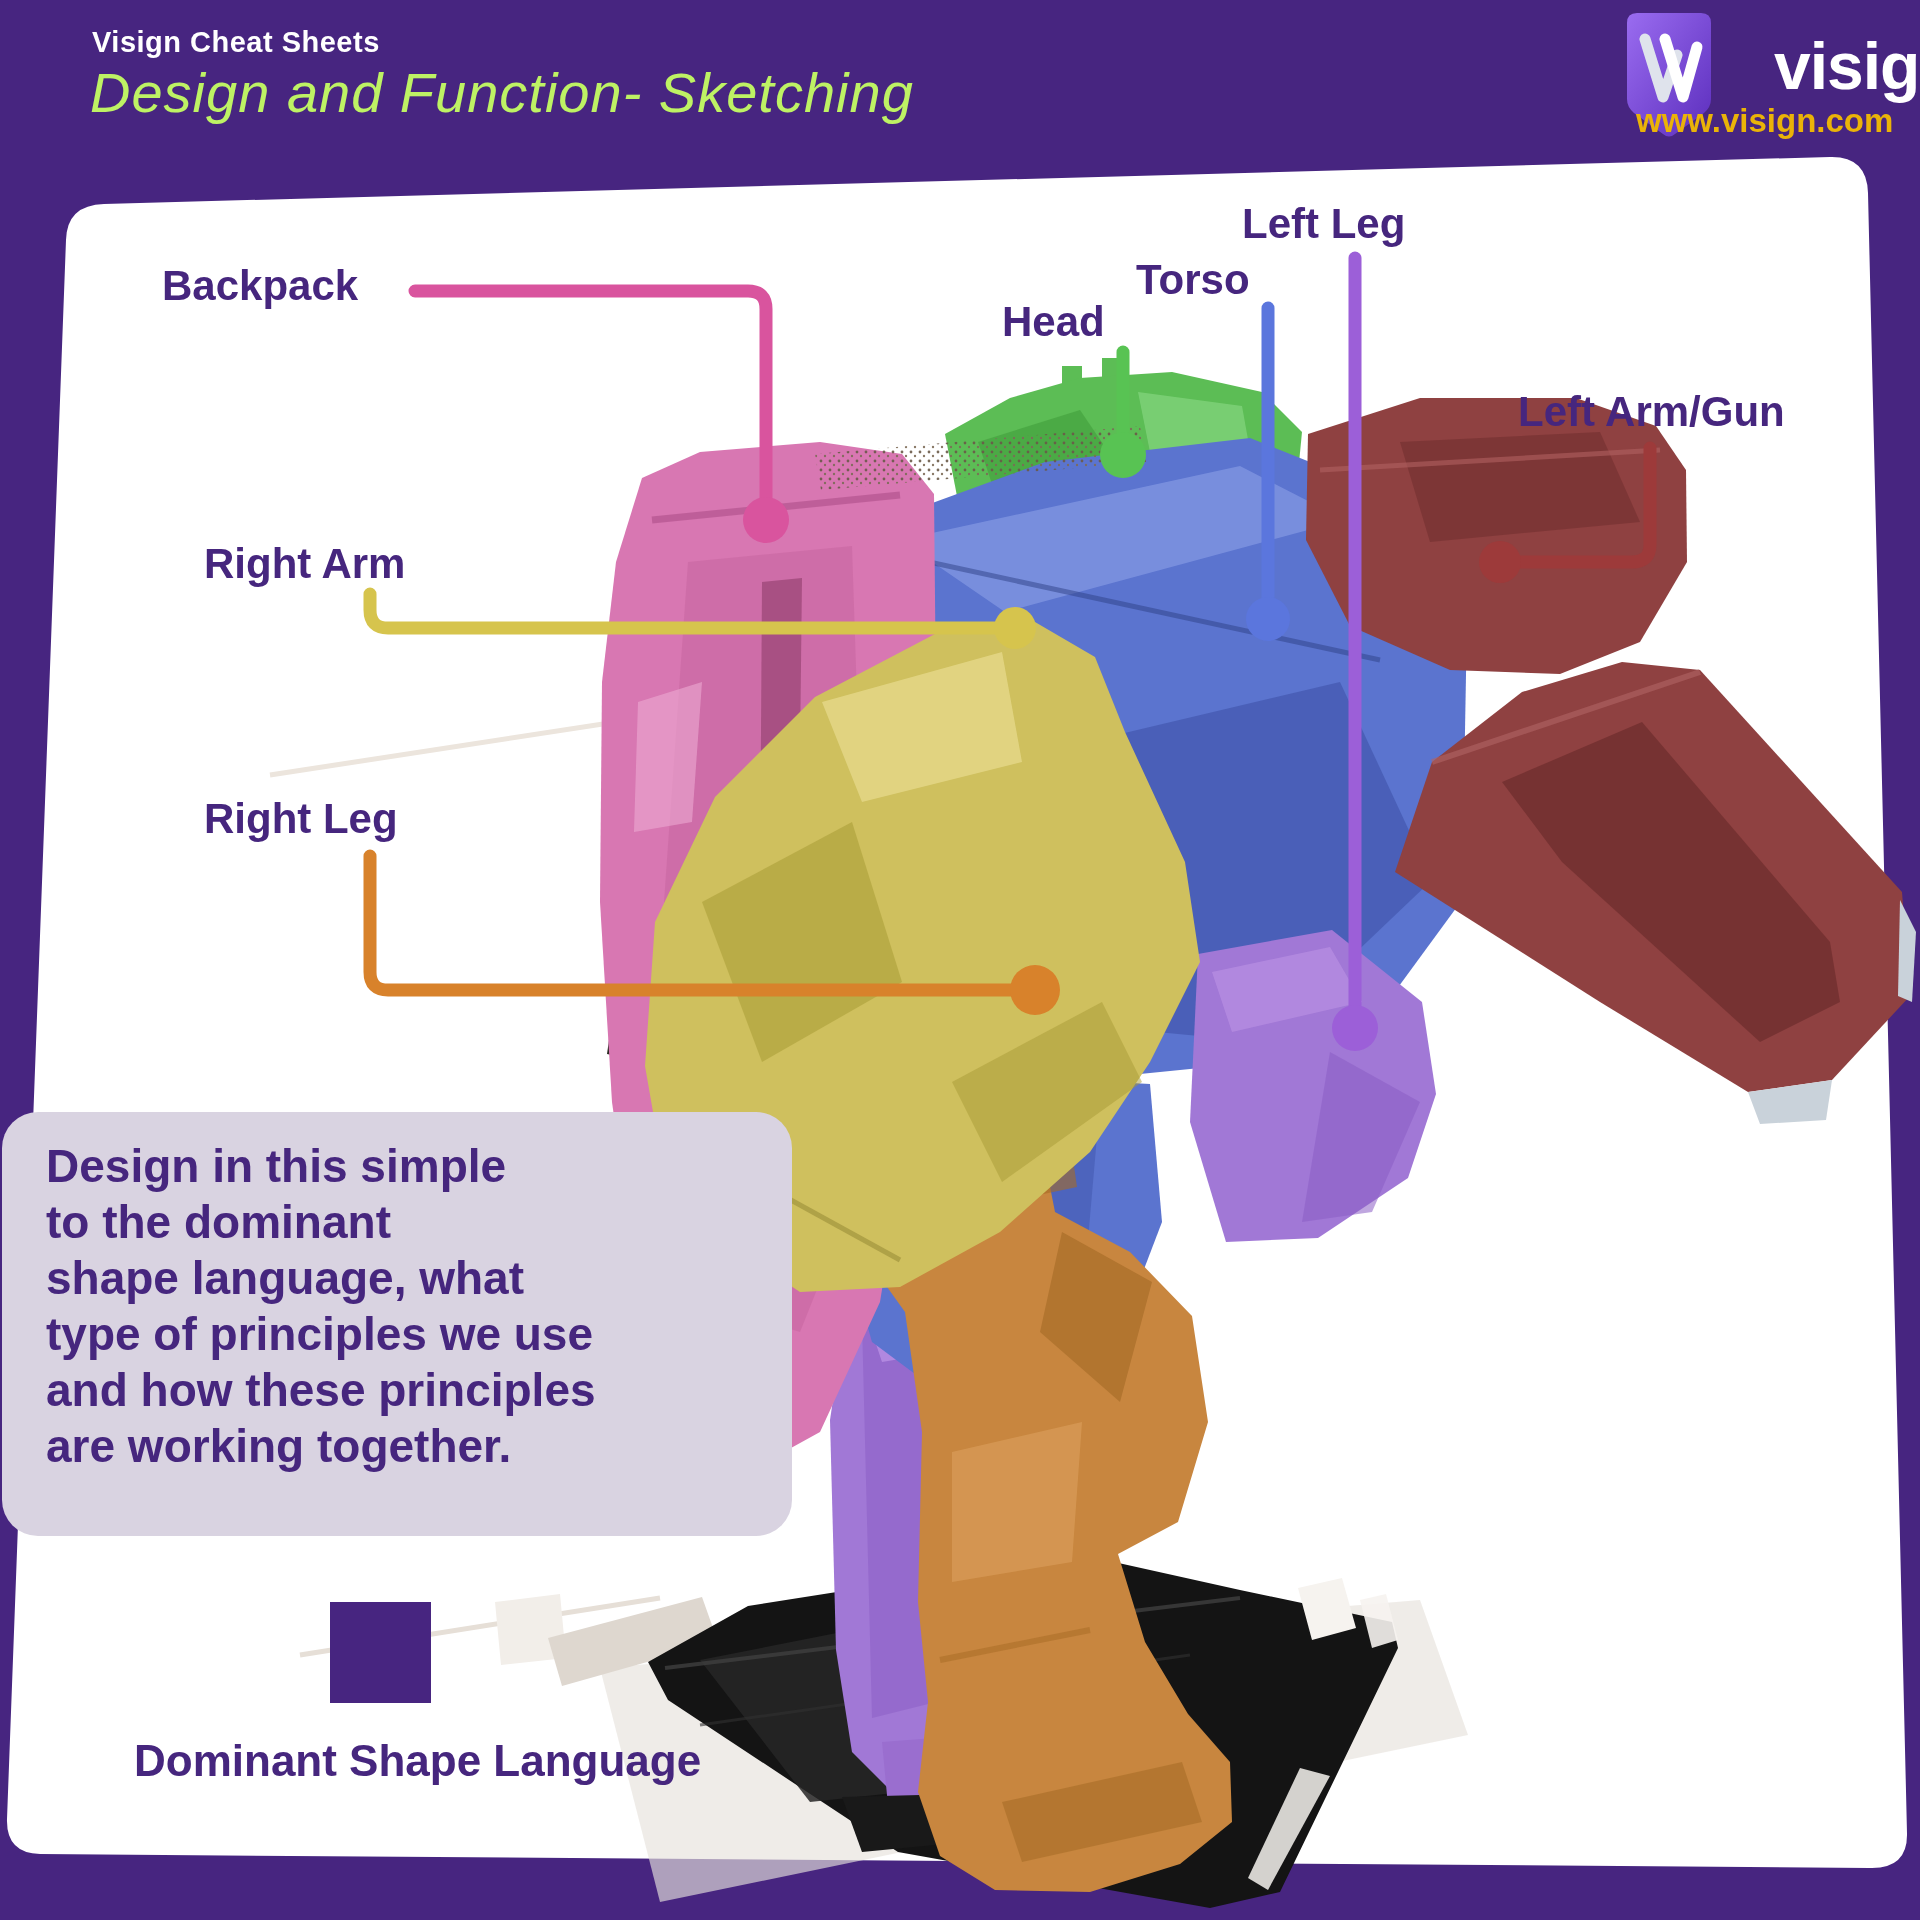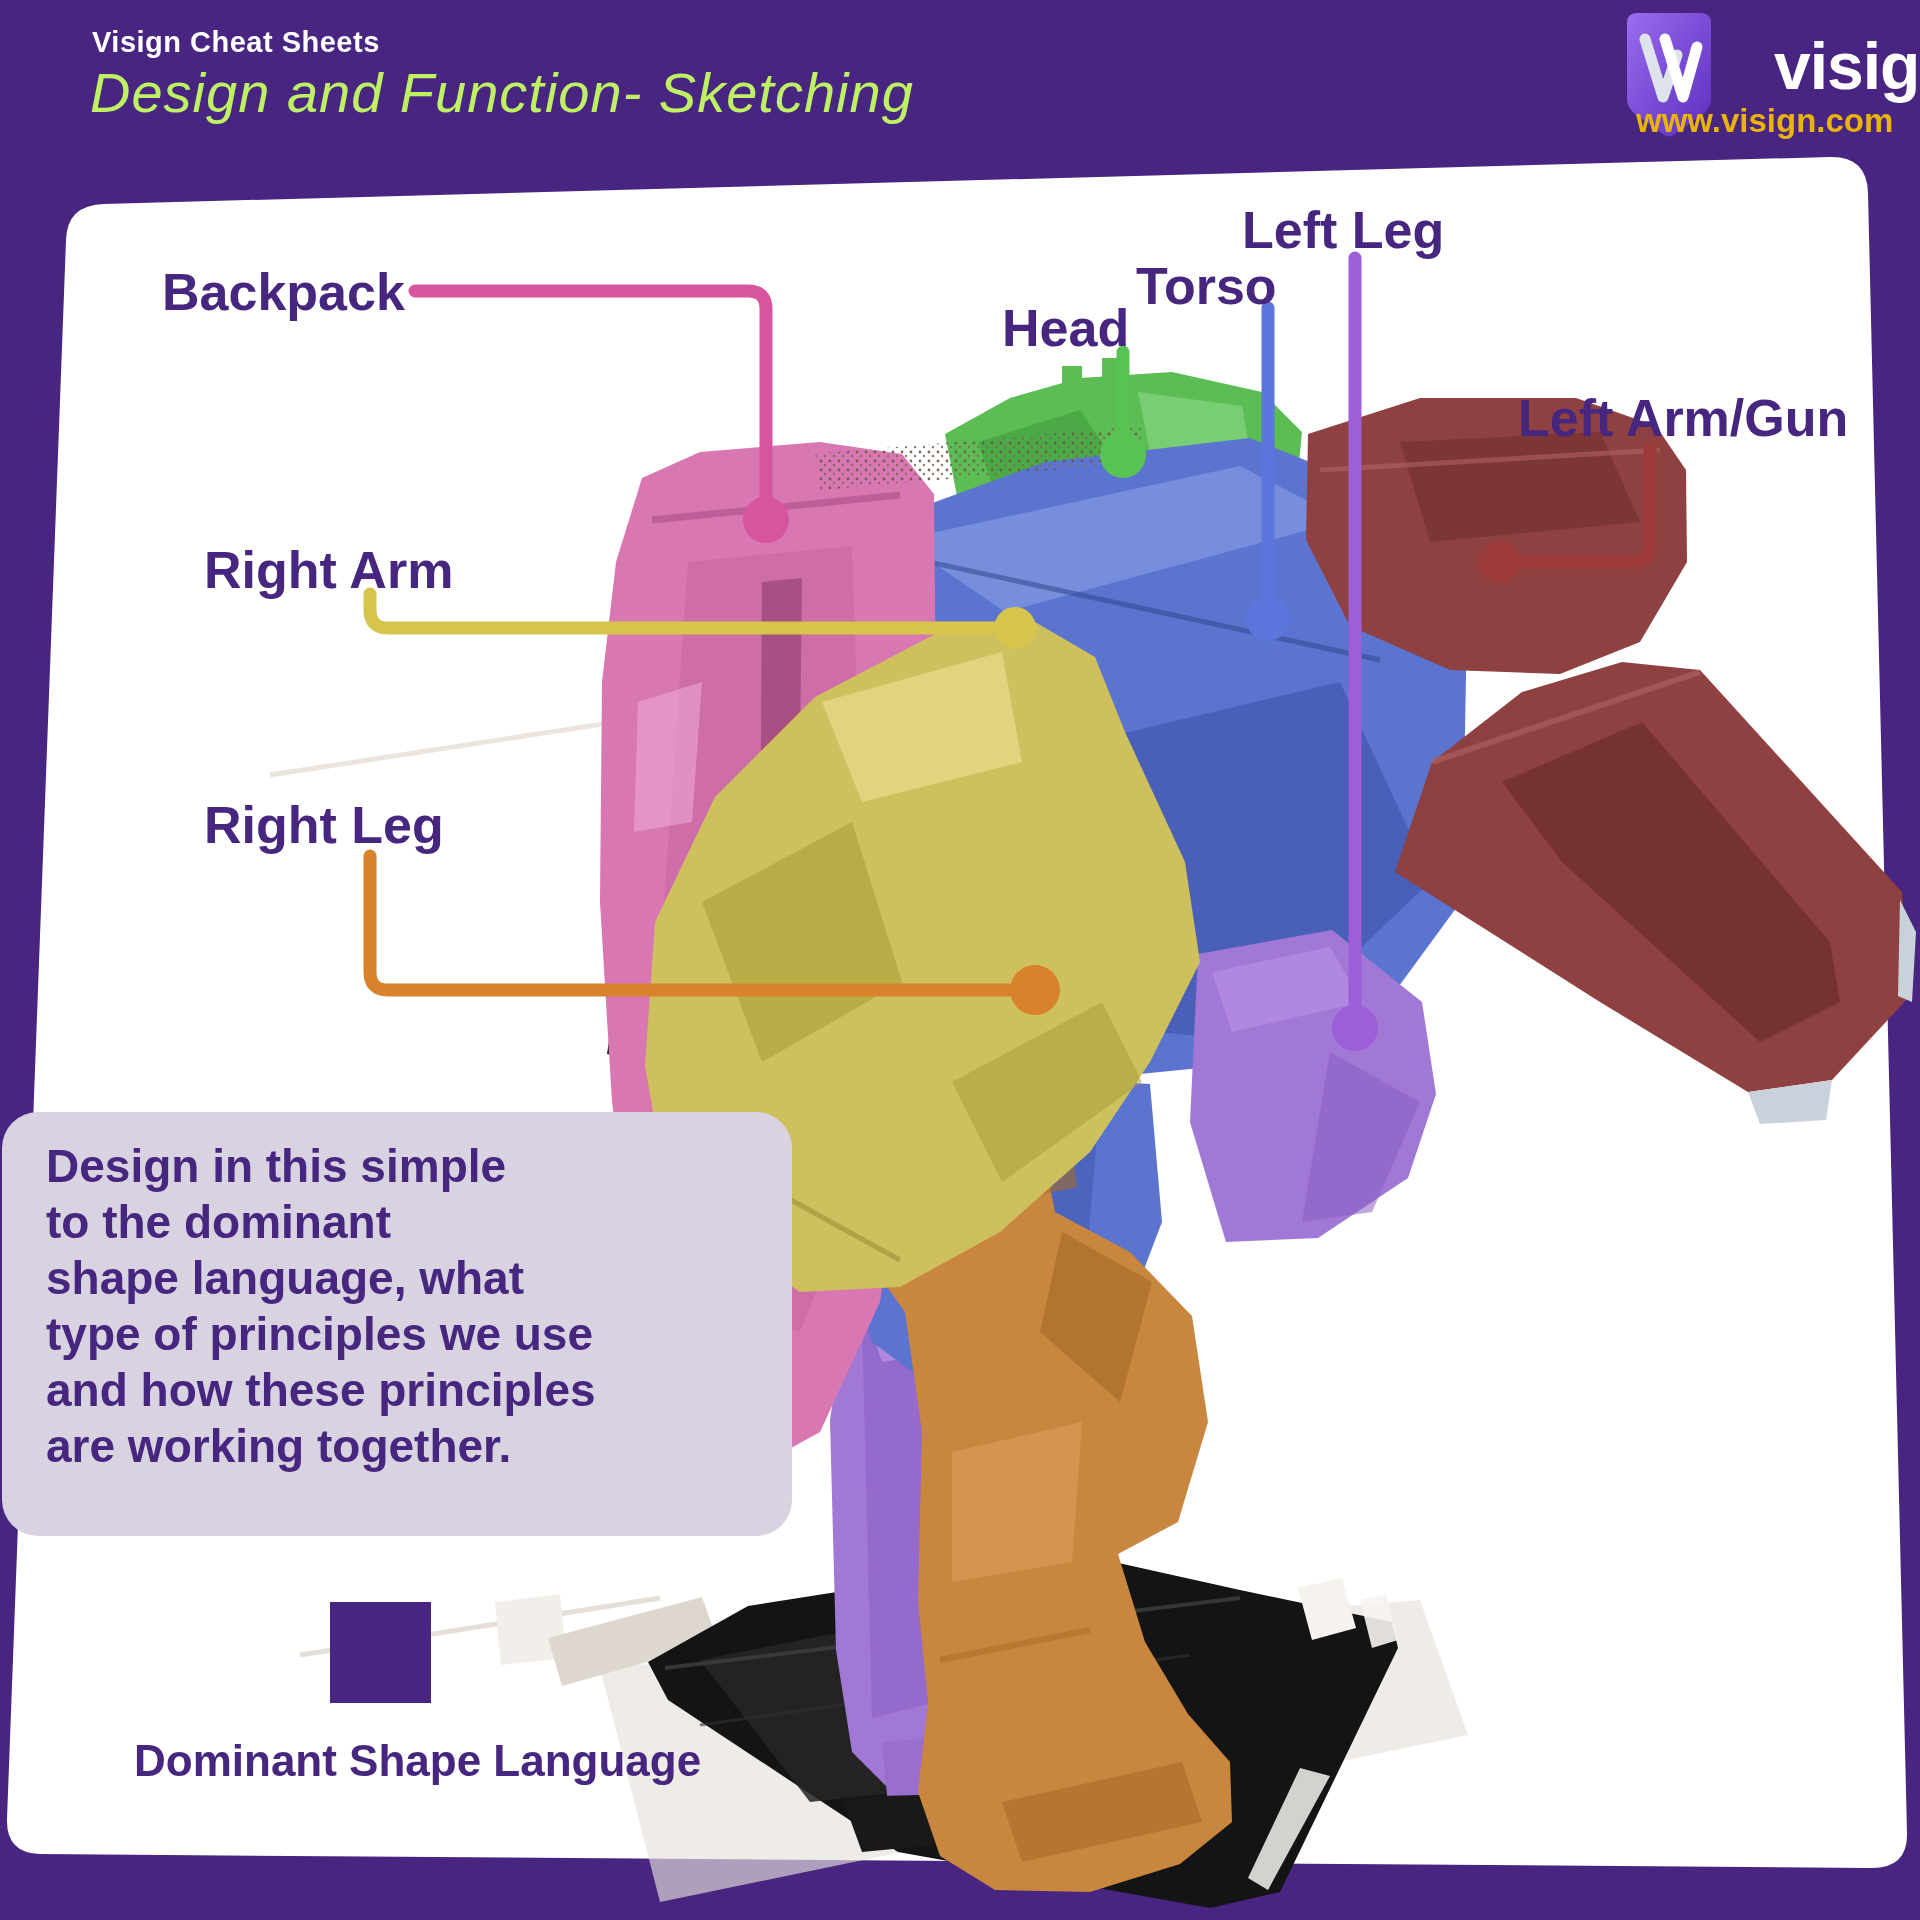--- a/index.html
+++ b/index.html
@@ -8,21 +8,21 @@
     background:#472580;
     font-family:"Liberation Sans", sans-serif;
   }
   .abs{position:absolute;}
   
   .eyebrow{left:92px;top:26px;font-size:29px;font-weight:700;color:#ffffff;letter-spacing:.5px;}
   .title{left:90px;top:60px;font-size:56px;font-weight:400;color:#bef264;letter-spacing:1px;font-style:italic;}
   .brand-name{left:1774px;top:28px;font-size:66px;font-weight:700;color:#ffffff;letter-spacing:-1px;}
   .brand-url{left:1636px;top:102px;font-size:33px;font-weight:600;color:#eab308;}
   
-  .lbl{font-size:52px;font-weight:700;color:#46267e;white-space:nowrap;}
+  .lbl{font-size:42px;font-weight:700;color:#46267e;white-space:nowrap;}
   
   .note-box{
     left:2px;top:1112px;width:790px;height:424px;background:#d9d3e1;
     border-radius:36px;padding:26px 22px 0 44px;box-sizing:border-box;
   }
   .note-box div{font-size:46px;line-height:56px;font-weight:700;color:#46267e;}
   
   .legend-caption{left:134px;top:1736px;font-size:44px;font-weight:700;color:#46267e;}
   svg{display:block;}
 </style>

